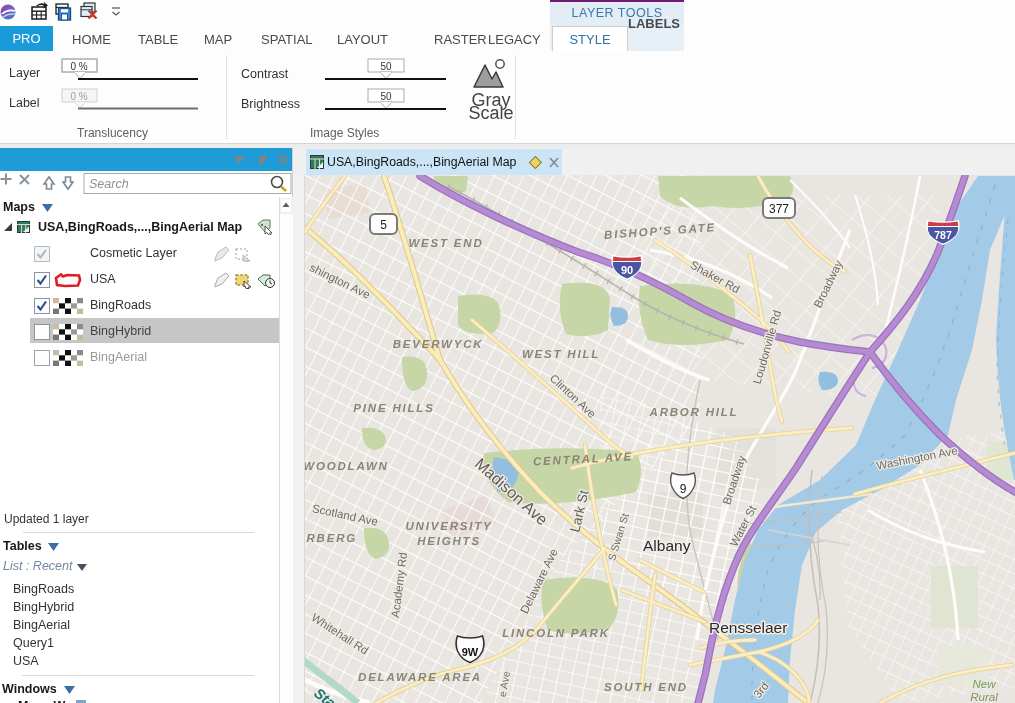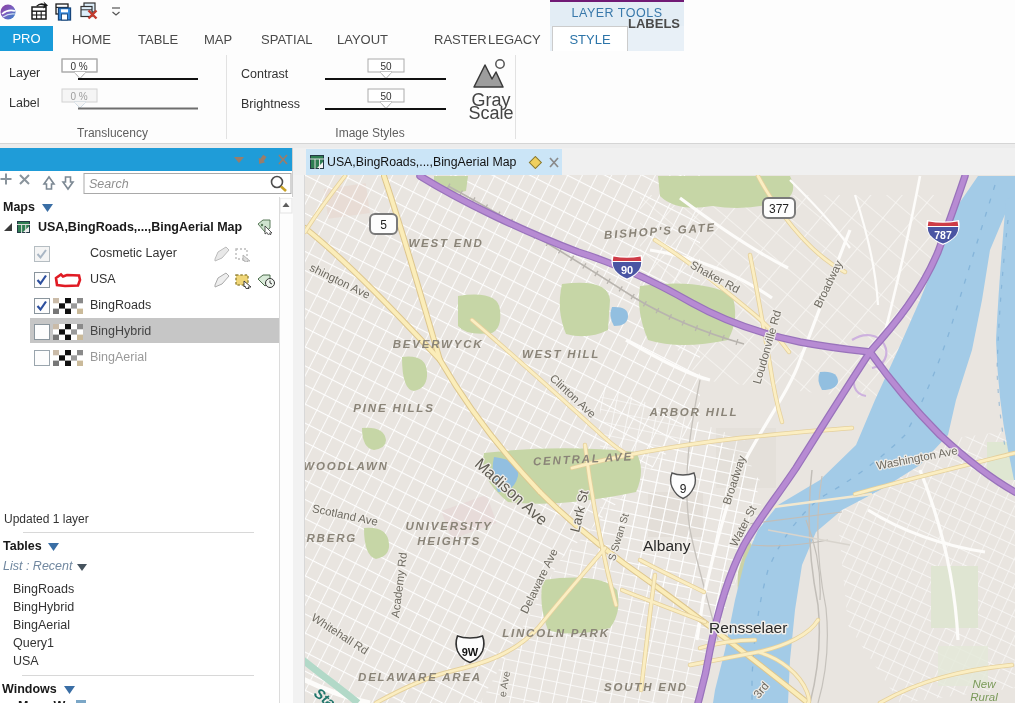--- a/index.html
+++ b/index.html
@@ -81,21 +81,21 @@
 <div class="a" style="left:0;top:143px;width:1015px;height:1px;background:#d5d5d5;"></div>
 <div class="a" style="left:0;top:144px;width:1015px;height:4px;background:#ececec;"></div>
 <div class="a" style="left:226px;top:55px;width:1px;height:84px;background:#e2e2e2;"></div>
 <div class="a" style="left:515px;top:55px;width:1px;height:84px;background:#e2e2e2;"></div>
 
 <div class="a" style="left:9px;top:66px;font-size:12.5px;color:#333;">Layer</div>
 <div class="a" style="left:9px;top:96px;font-size:12.5px;color:#333;">Label</div>
 <div class="a" style="left:241px;top:67px;font-size:12.5px;color:#333;">Contrast</div>
 <div class="a" style="left:241px;top:97px;font-size:12.5px;color:#333;">Brightness</div>
 <div class="a" style="left:55px;top:126px;width:115px;text-align:center;font-size:12px;color:#5f5f5f;">Translucency</div>
-<div class="a" style="left:310px;top:126px;width:120px;text-align:center;font-size:12px;color:#5f5f5f;">Image Styles</div>
+<div class="a" style="left:310px;top:126px;width:120px;font-size:12px;color:#5f5f5f;">Image Styles</div>
 
 <svg class="a" style="left:0;top:51px;" width="520" height="70" viewBox="0 0 520 70">
 
   <rect x="62" y="8" width="35" height="13" fill="#fff" stroke="#ababab"></rect>
   <text x="79" y="18.5" font-size="10" fill="#333" text-anchor="middle">0 %</text>
   <path d="M74,21 L86,21 L80,27.5 Z" fill="#fff" stroke="#ababab"></path>
   <rect x="62" y="8" width="35" height="13" fill="none" stroke="#ababab"></rect>
   <line x1="74.7" y1="21.6" x2="85.3" y2="21.6" stroke="#fff" stroke-width="1.4"></line>
   <line x1="78" y1="28" x2="198" y2="28" stroke="#111" stroke-width="2"></line>
 

